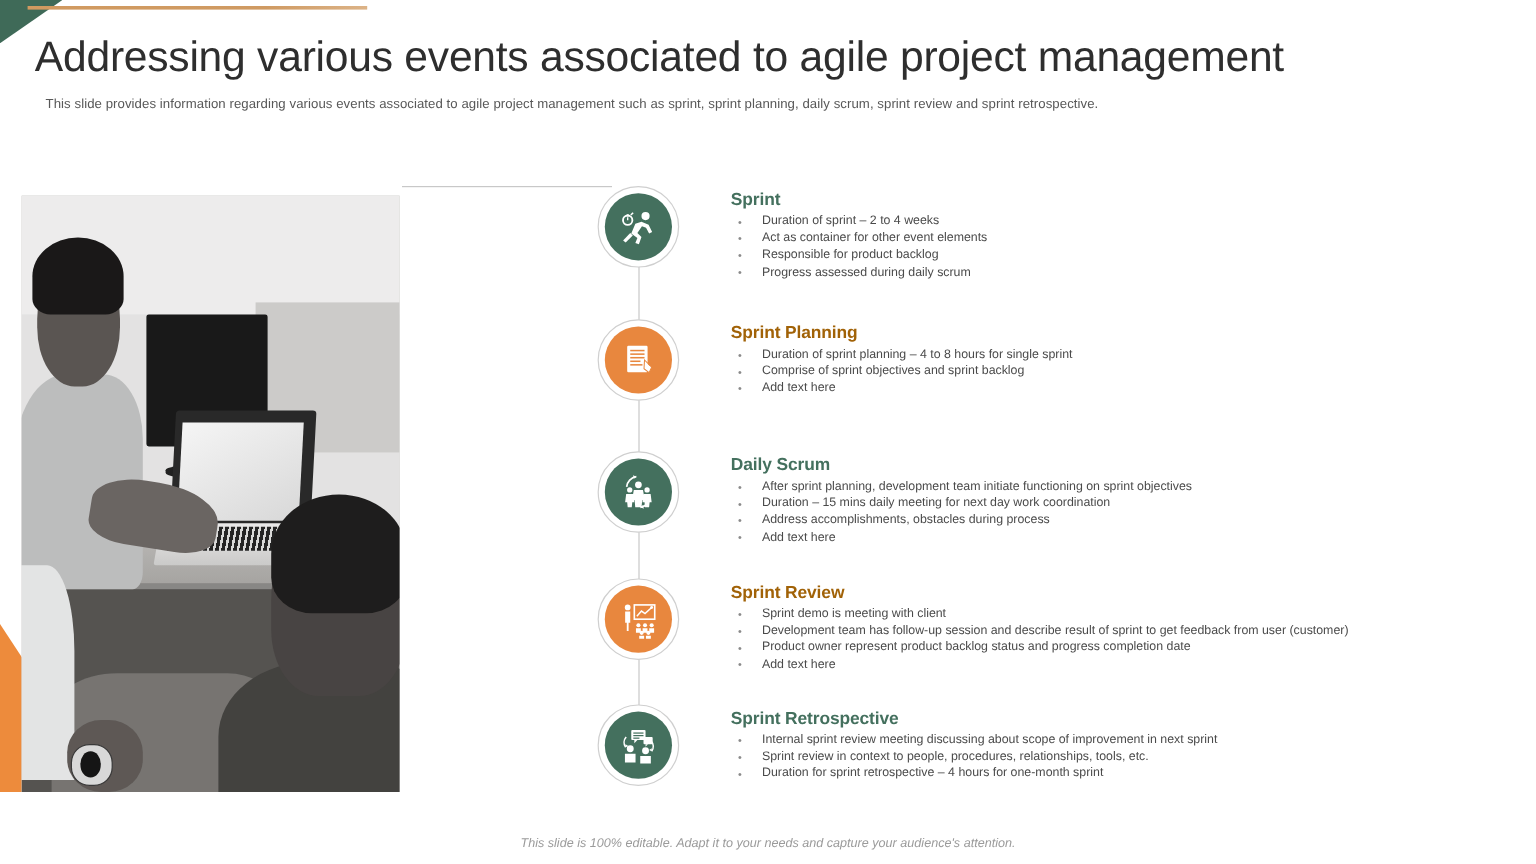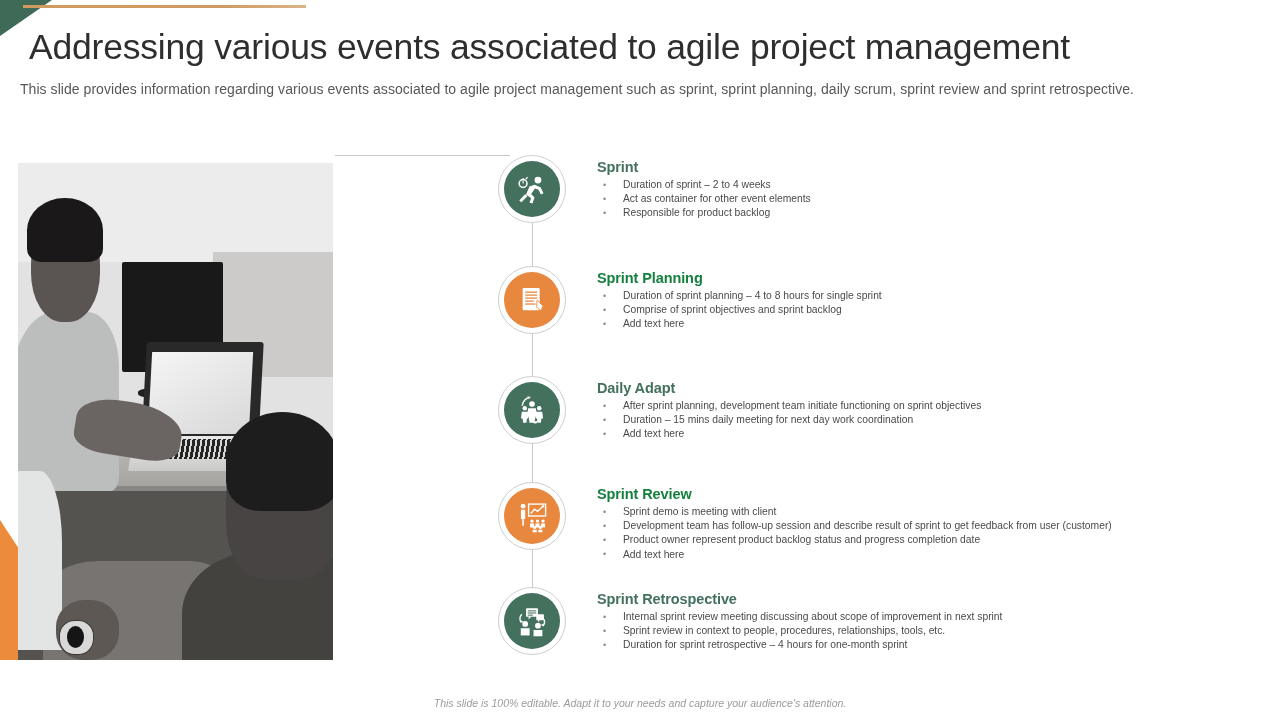--- a/index.html
+++ b/index.html
@@ -22,22 +22,22 @@
     background: linear-gradient(90deg, #d19a60 0%, #cf9a62 70%, #dcb387 100%);
   }
 
   
   .page-title {
     position: absolute; left: 29px; top: 27px;
     font-size: 35.5px; font-weight: 400; letter-spacing: -0.2px;
     color: #2e2e2e; white-space: nowrap;
   }
   .page-subtitle {
-    position: absolute; left: 20px; top: 81px; width: 1210px;
-    font-size: 14px; color: #585858; letter-spacing: 0.05px; white-space: nowrap;
+    position: absolute; left: 38px; top: 81px; width: 1210px;
+    font-size: 11px; color: #585858; letter-spacing: 0.05px; white-space: nowrap;
   }
 
   
   .photo-accent {
     position: absolute; left: 0px; top: 520px; width: 92px; height: 140px;
     background: #ed8b3c;
     clip-path: polygon(0 0, 100% 100%, 0 100%);
   }
   .photo-frame {
     position: absolute; left: 18px; top: 163px; width: 315px; height: 497px;
@@ -115,26 +115,26 @@
   }
   .badge-inner {
     width: 56px; height: 56px; border-radius: 50%;
     display: flex; align-items: center; justify-content: center;
     box-shadow: 0 0 0 2px #fff;
   }
   .badge-inner svg { width: 34px; height: 34px; display: block; }
   .badge.green .badge-inner { background: #44705e; }
   .badge.orange .badge-inner { background: #e8873e; }
 
-  .content { position: absolute; left: 99px; top: 4px; }
+  .content { position: absolute; left: 111px; top: 4px; }
   .sec-title {
     font-size: 14.5px; font-weight: 700; letter-spacing: -0.1px; margin-bottom: 3px;
   }
   .sec-title.green { color: #44705e; }
-  .sec-title.orange { color: #15803d; }
+  .sec-title.orange { color: #a16207; }
   ul.bullets { list-style: none; }
   ul.bullets li {
     position: relative; padding-left: 26px;
     font-size: 10.3px; line-height: 14.2px; color: #4a4a4a; white-space: nowrap;
   }
   ul.bullets li::before {
     content: "•"; position: absolute; left: 6px; top: -0.5px;
     color: #8a8a8a; font-size: 9px;
   }
 
@@ -202,20 +202,21 @@
           <path d="M9.5 13.5 l0 -2.8" stroke="#fff" stroke-width="1.3" fill="none"></path>
         </svg>
       </div>
     </div>
     <div class="content">
       <div class="sec-title green">Sprint</div>
       <ul class="bullets">
         <li>Duration of sprint – 2 to 4 weeks</li>
         <li>Act  as container for other event  elements</li>
         <li>Responsible for product backlog</li>
+        <li>Progress assessed during daily scrum</li>
       </ul>
     </div>
   </div>
 
   <div class="row" style="top:266px">
     <div class="badge orange">
       <div class="badge-inner">
         <svg viewBox="0 0 40 40">
           <rect x="9" y="6" width="20" height="26" rx="1.2" fill="#fff"></rect>
           <g fill="#e8873e">
@@ -251,24 +252,25 @@
           <circle cx="28.5" cy="18" r="2.6"></circle>
           <path d="M25 22 h7 l1 8 h-2 l-0.5 5 h-4 l-0.5 -5 h-2 Z"></path>
           <path d="M8.5 15 A11 11 0 0 1 18 5" fill="none" stroke="#fff" stroke-width="1.7"></path>
           <path d="M18 5 l-3.3 -1.3 l0.9 3.4 Z"></path>
           <path d="M31.5 25 A11 11 0 0 1 22 35" fill="none" stroke="#fff" stroke-width="1.7"></path>
           <path d="M22 35 l3.3 1.3 l-0.9 -3.4 Z"></path>
         </svg>
       </div>
     </div>
     <div class="content">
-      <div class="sec-title green">Daily Adapt</div>
+      <div class="sec-title green">Daily Scrum</div>
       <ul class="bullets">
         <li>After  sprint planning, development team initiate functioning on sprint objectives</li>
         <li>Duration – 15 mins daily meeting for next  day  work coordination</li>
+        <li>Address accomplishments, obstacles during process</li>
         <li>Add text here</li>
       </ul>
     </div>
   </div>
 
   <div class="row" style="top:482px">
     <div class="badge orange">
       <div class="badge-inner">
         <svg viewBox="0 0 40 40" fill="#fff">
           <circle cx="9.5" cy="8.5" r="2.8"></circle>

